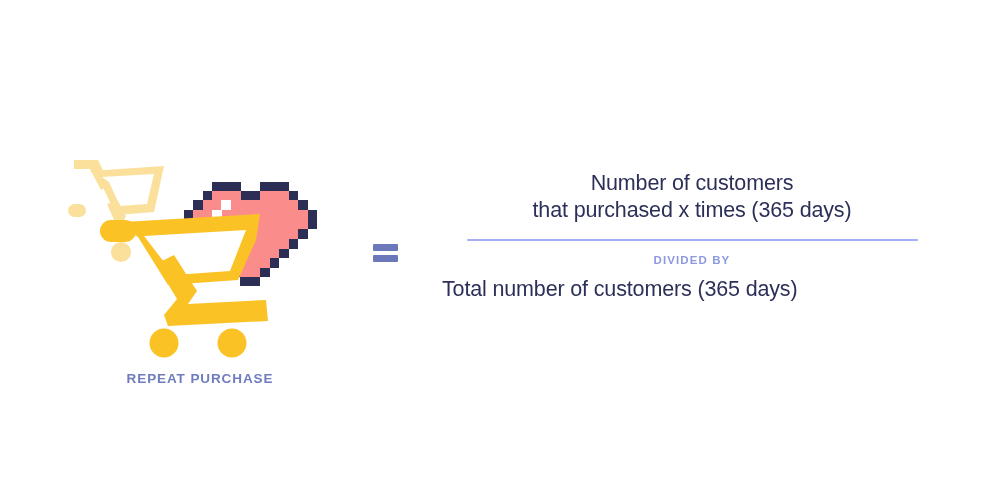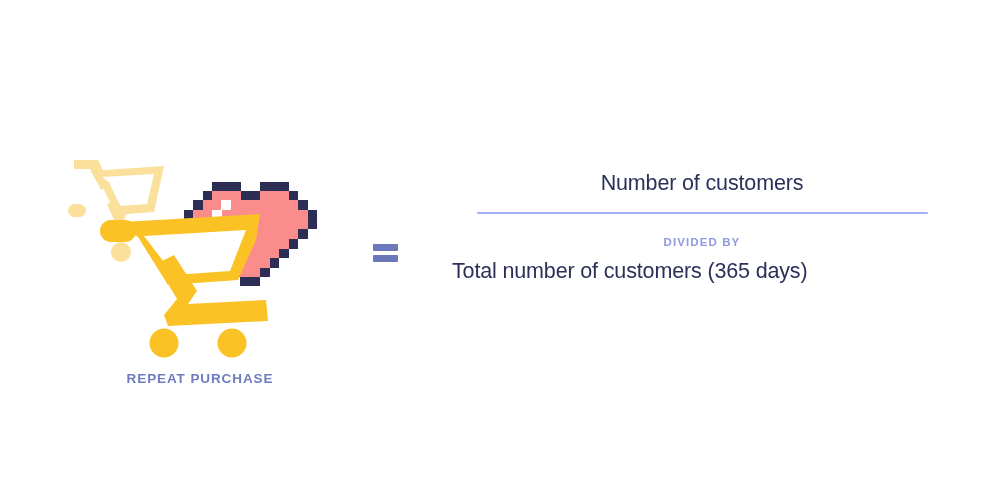--- a/index.html
+++ b/index.html
@@ -69,21 +69,21 @@
     height: 7px;
     background: #6b78ba;
     border-radius: 1px;
   }
   #equals-sign .eq-bar.top { top: 0; }
   #equals-sign .eq-bar.bottom { top: 11px; }
 
   
   #formula {
     position: absolute;
-    left: 452px;
+    left: 442px;
     top: 170px;
     width: 500px;
   }
   .numerator {
     text-align: center;
     color: #2c3058;
     font-size: 21.5px;
     line-height: 27px;
     font-weight: 400;
     font-family: "Liberation Sans", sans-serif;
@@ -94,21 +94,21 @@
     white-space: nowrap;
   }
   #fraction-bar {
     margin: 15px auto 0 auto;
     width: 451px;
     height: 2px;
     background: #a3aef5;
     border-radius: 2px;
   }
   #divided-by {
-    margin-top: 22px;
+    margin-top: 13px;
     text-align: center;
     color: #8e99e0;
     font-size: 11.5px;
     letter-spacing: 1.1px;
     font-weight: 700;
     font-family: "Liberation Sans", sans-serif;
   }
   .denominator {
     margin-top: 10px;
     color: #2c3058;
@@ -238,20 +238,21 @@
 
   <div id="equals-sign">
     <div class="eq-bar top"></div>
     <div class="eq-bar bottom"></div>
   </div>
 
   <div id="formula">
 
     <div class="numerator">
       <span class="num-line">Number of customers</span>
+      <span class="num-line">that purchased x times (365 days)</span>
     </div>
 
     <div id="fraction-bar"></div>
 
     <div id="divided-by">DIVIDED BY</div>
 
     <div class="denominator">Total number of customers (365 days)</div>
   </div>
 
 </div>

